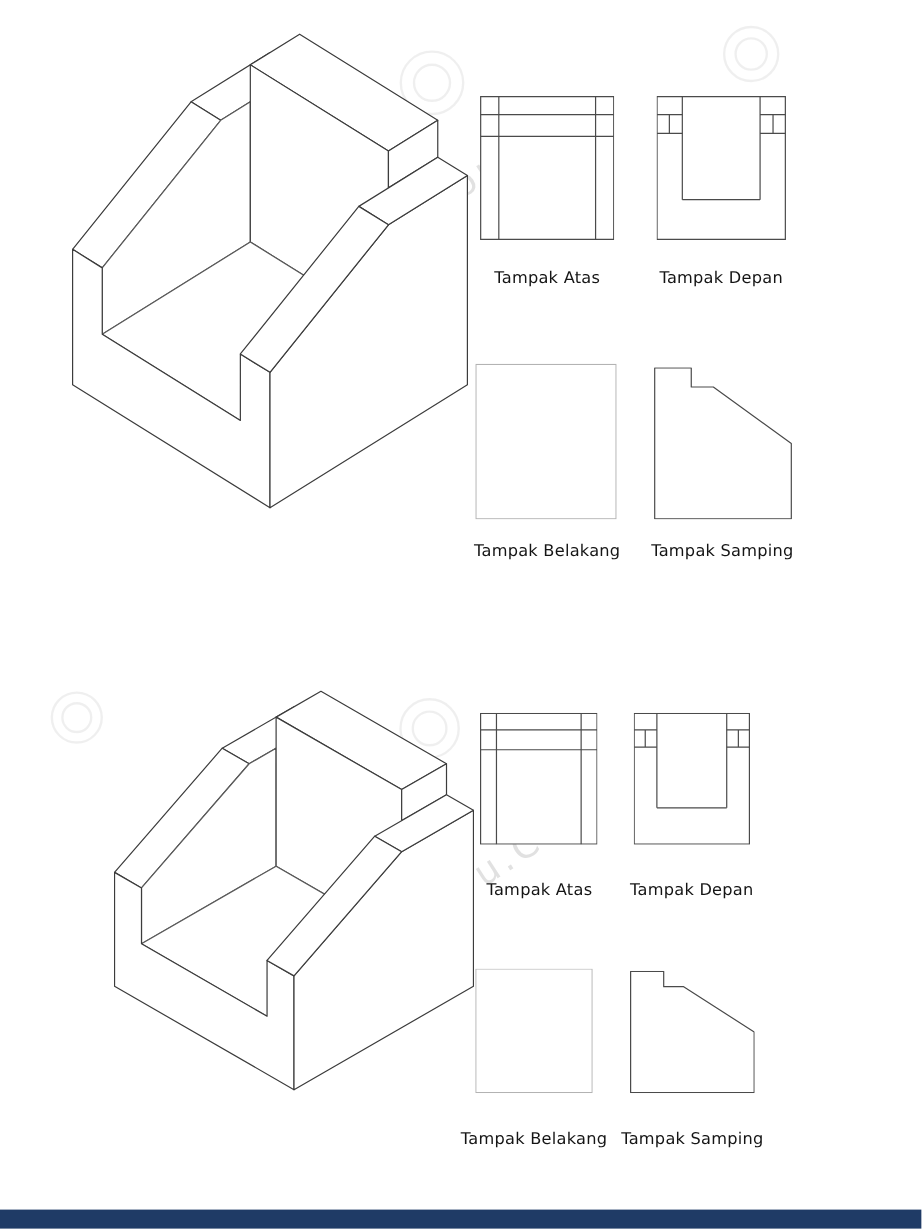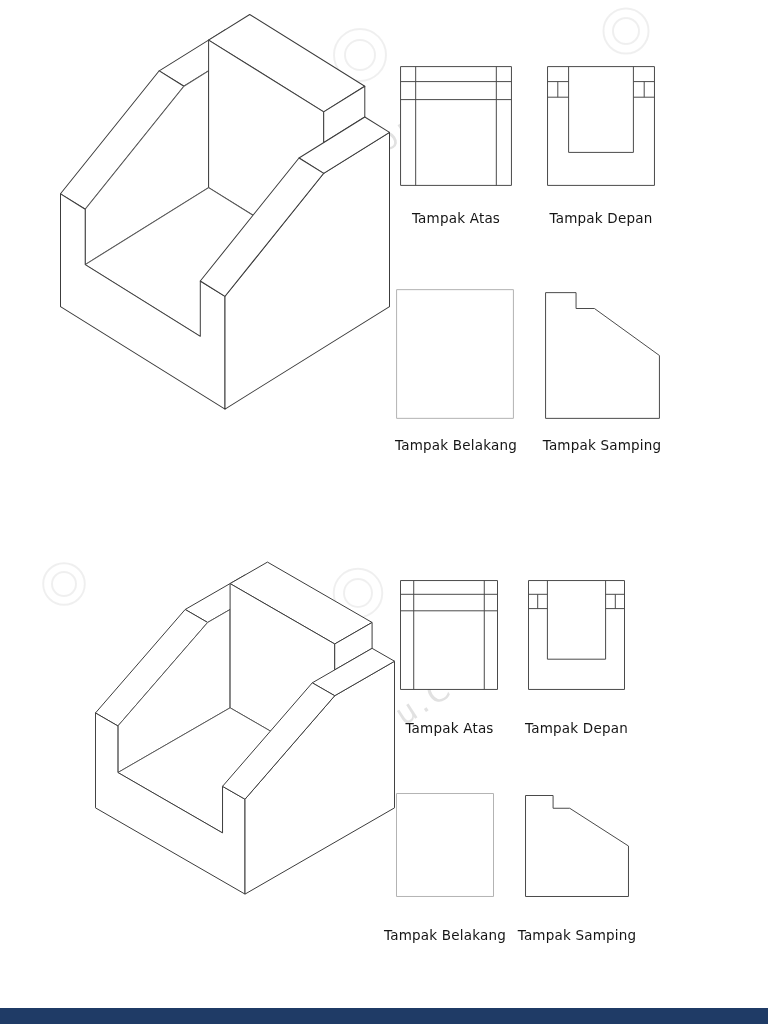--- a/index.html
+++ b/index.html
@@ -1,21 +1,21 @@
 <!DOCTYPE html>
 <html><head>
 <meta charset="utf-8">
 <style>
   html,body { margin:0; padding:0; }
   body {
     width:768px; height:1024px; position:relative; overflow:hidden;
     background:#ffffff;
     font-family:"DejaVu Sans","Liberation Sans",sans-serif;
   }
-  .panel { position:absolute; left:0; width:768px; }
+  .panel { position:absolute; left:0; width:768px;margin-top:14px; }
   .abs { position:absolute; }
   .drawing svg { width:100%; height:100%; display:block; }
   .view-label {
     font-size:13.5px; font-weight:500; color:#151515;
     text-align:center; letter-spacing:.2px; white-space:nowrap;
   }
   .wm-text {
     position:absolute; color:#c9c9c9; opacity:.55; font-size:30px;
     font-weight:500; letter-spacing:4px; white-space:nowrap;
     transform:rotate(-33deg); pointer-events:none;

